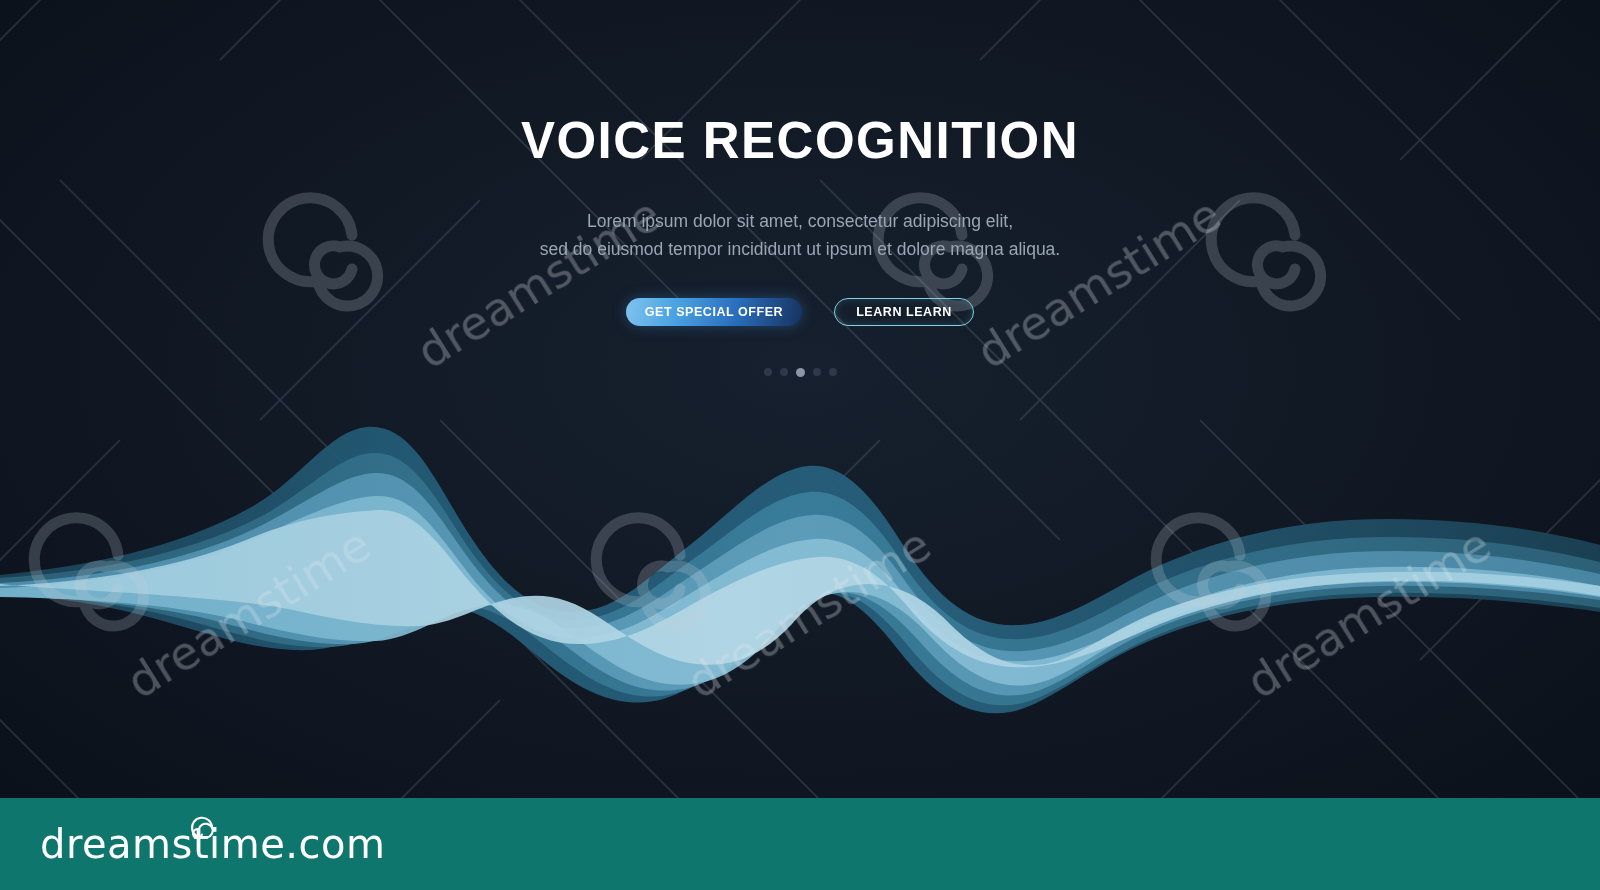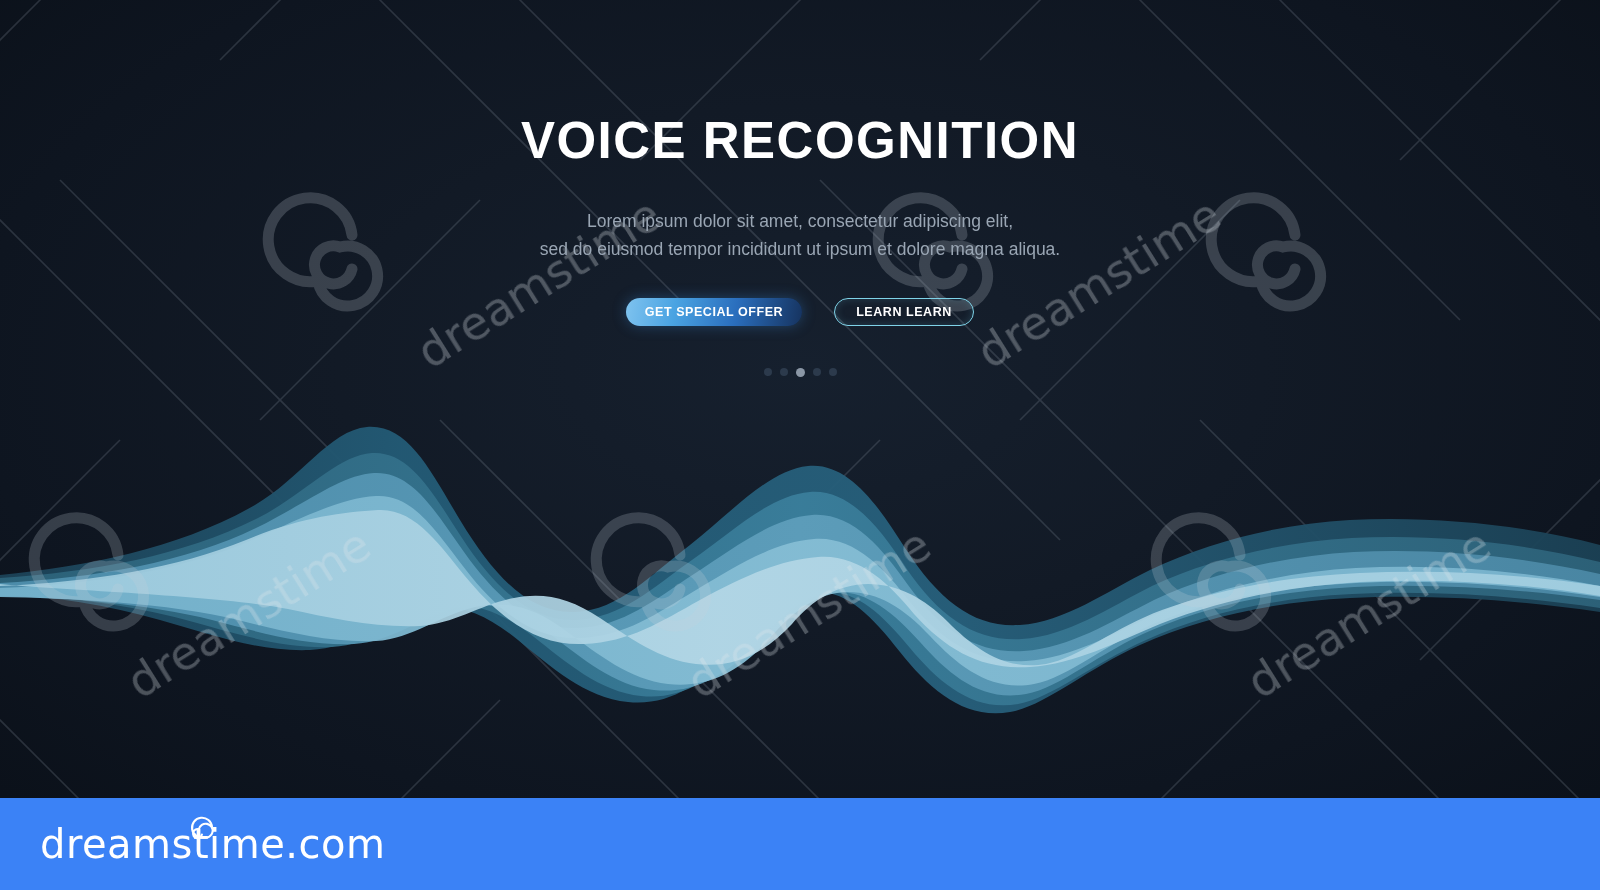--- a/index.html
+++ b/index.html
@@ -104,21 +104,21 @@
     border-radius:50%;
     background:#2c3a4c;
     cursor:pointer;
   }
   .dot.active { background:#8b97a6; width:9px; height:9px; }
 
   
   #footer {
     position:absolute; left:0; top:798px;
     width:1600px; height:92px;
-    background:#3b82f6;
+    background:#0f766e;
     display:flex;
     align-items:center;
     justify-content:space-between;
     padding:0 48px 0 40px;
   }
   #ds-logo {
     display:flex; align-items:flex-end;
     position:relative;
     color:#ffffff;
   }

